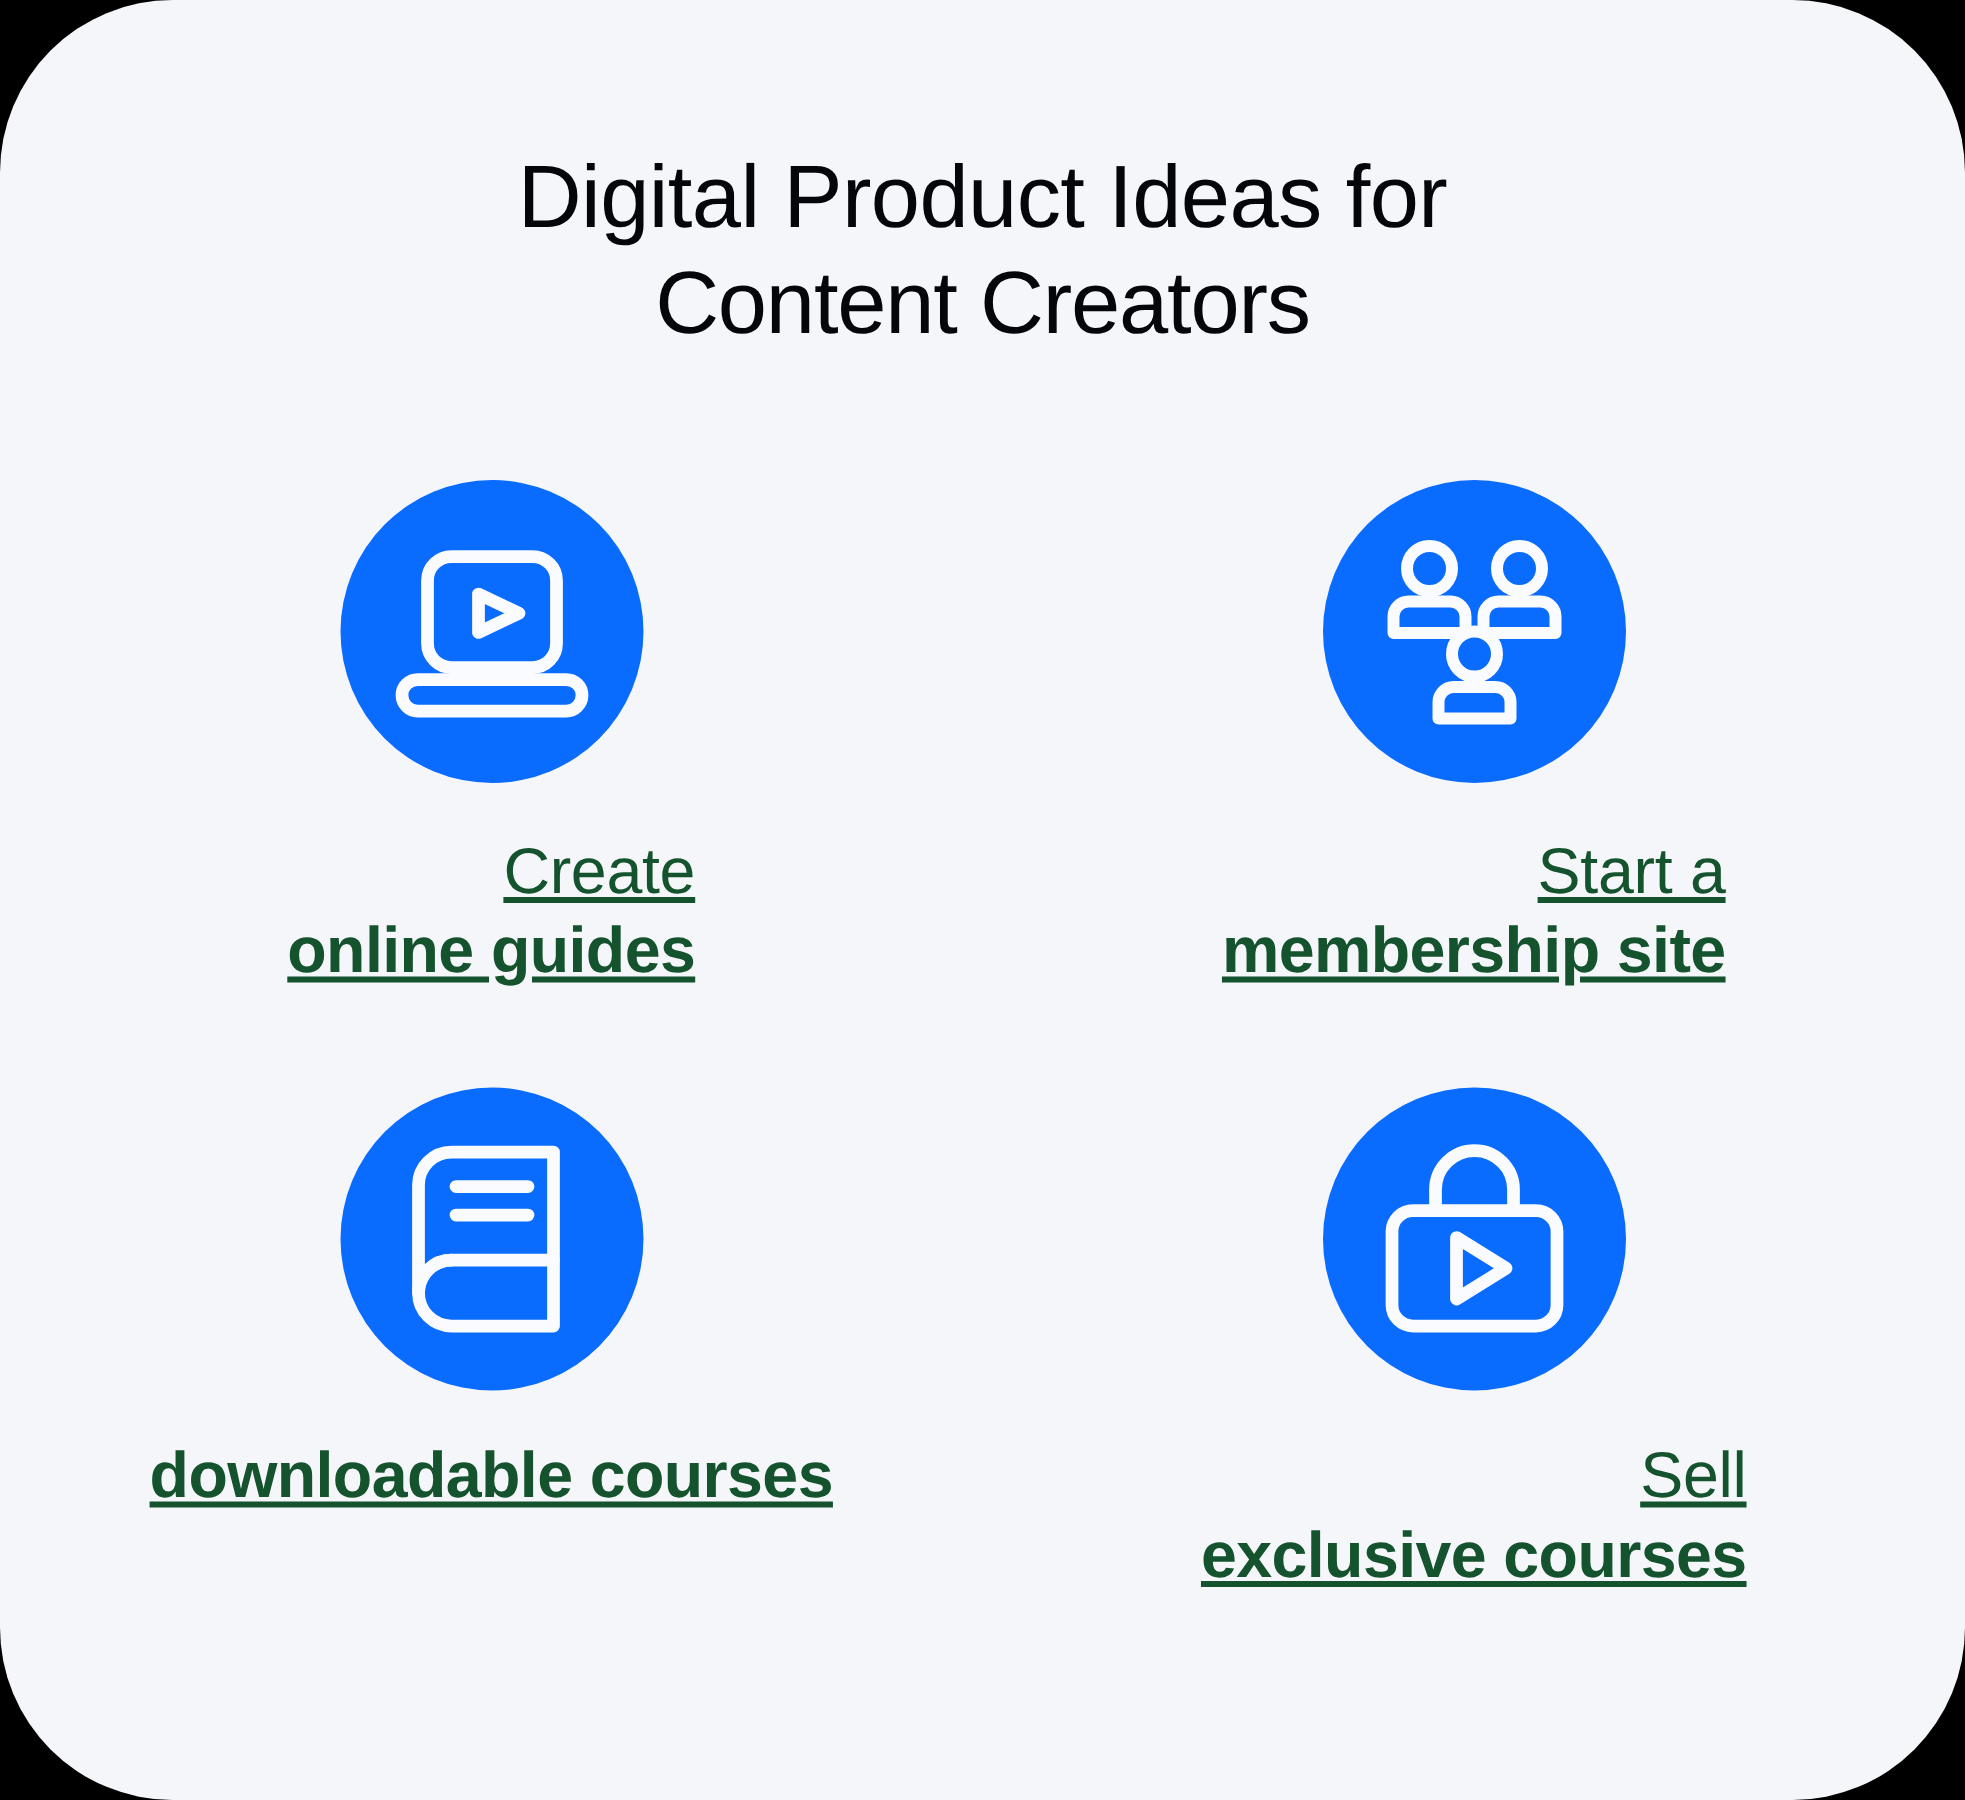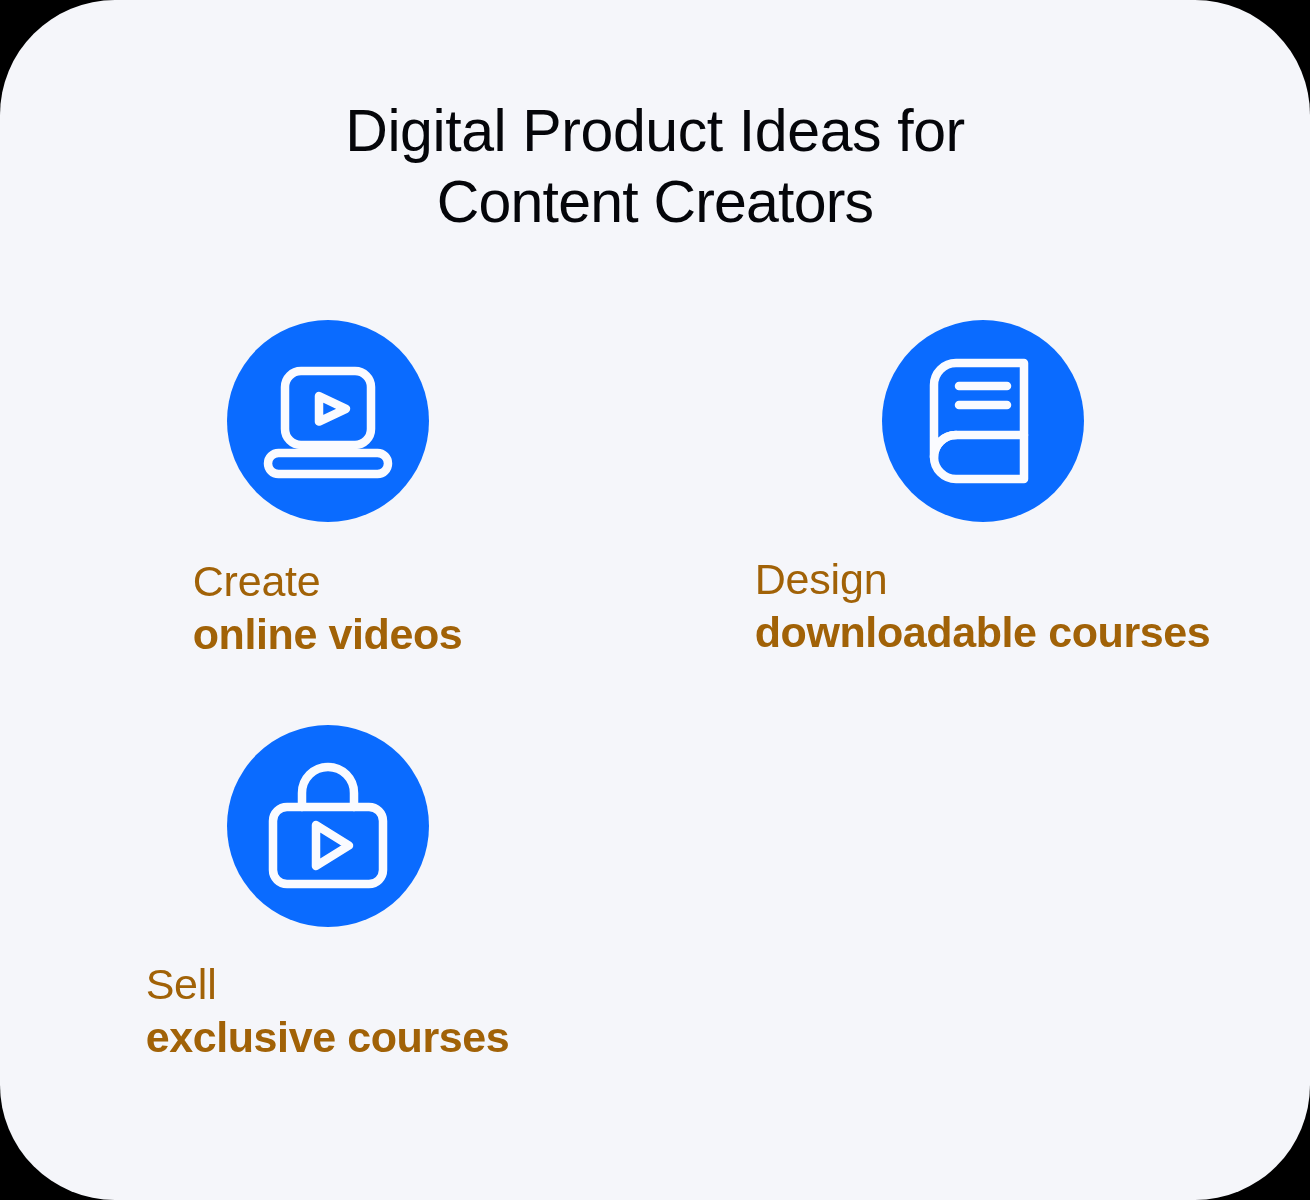--- a/index.html
+++ b/index.html
@@ -70,23 +70,24 @@
     background: #0A6BFF;
     display: flex;
     align-items: center;
     justify-content: center;
     flex: none;
   }
   .icon-circle svg { display: block; }
 
   .item-label {
     margin-top: 33px;
-    text-align: left;
+    text-align: right;
     line-height: 1.24;
-    color: #a16207;
+    color: #14532d;
+    text-decoration: underline;
   }
   .label-line {
     display: block;
     font-size: 43px;
     letter-spacing: -0.2px;
   }
   .label-line-top { font-weight: 400; }
   .label-line-bottom { font-weight: 700; letter-spacing: -0.4px; }
 
   
@@ -109,41 +110,61 @@
         <span>
           <svg width="130" height="116" viewBox="0 0 130 116" fill="none" stroke="#FAFBFF" stroke-width="8.5" stroke-linecap="round" stroke-linejoin="round">
             <rect x="22" y="8" width="86" height="74" rx="16"></rect>
             <rect x="5" y="90" width="120" height="21" rx="10.5"></rect>
             <path d="M56 33 L83 45.8 L56 58.6 Z"></path>
           </svg>
         </span>
       </div>
       <div class="item-label">
         <span class="label-line label-line-top">Create</span>
-        <span class="label-line label-line-bottom">online videos</span>
+        <span class="label-line label-line-bottom">online guides</span>
       </div>
     </div>
 
+    <div class="item-cell row-1">
+      <div class="icon-circle">
+        <span>
+          <svg width="128" height="128" viewBox="0 0 128 128" fill="none" stroke="#FAFBFF" stroke-width="8" stroke-linecap="round" stroke-linejoin="round">
+
+            <circle cx="34" cy="22" r="15"></circle>
+            <path d="M10 65 v-11 a10 10 0 0 1 10 -10 h28 a10 10 0 0 1 10 10 v11 Z"></path>
+
+            <circle cx="94" cy="22" r="15"></circle>
+            <path d="M70 65 v-11 a10 10 0 0 1 10 -10 h28 a10 10 0 0 1 10 10 v11 Z"></path>
+
+            <circle cx="64" cy="79" r="15"></circle>
+            <path d="M40 122 v-11 a10 10 0 0 1 10 -10 h28 a10 10 0 0 1 10 10 v11 Z"></path>
+          </svg>
+        </span>
+      </div>
+      <div class="item-label">
+        <span class="label-line label-line-top">Start a</span>
+        <span class="label-line label-line-bottom">membership site</span>
+      </div>
+    </div>
 
     <div class="item-cell row-2">
       <div class="icon-circle">
         <span>
           <svg width="110" height="128" viewBox="0 0 110 128" fill="none" stroke="#FAFBFF" stroke-width="8.5" stroke-linecap="round" stroke-linejoin="round">
 
             <path d="M96 6 H28 A22 22 0 0 0 6 28 V100 A22 22 0 0 1 28 78 H96 Z"></path>
 
             <path d="M28 78 A22 22 0 0 0 28 122 H96 V78"></path>
 
             <line x1="31" y1="29" x2="79" y2="29"></line>
             <line x1="31" y1="48" x2="79" y2="48"></line>
           </svg>
         </span>
       </div>
       <div class="item-label">
-        <span class="label-line label-line-top">Design</span>
         <span class="label-line label-line-bottom">downloadable courses</span>
       </div>
     </div>
 
     <div class="item-cell row-2">
       <div class="icon-circle">
         <span>
           <svg width="122" height="128" viewBox="0 0 122 128" fill="none" stroke="#FAFBFF" stroke-width="8.5" stroke-linecap="round" stroke-linejoin="round">
 
             <path d="M35 45 V31 A26 26 0 0 1 87 31 V45"></path>

